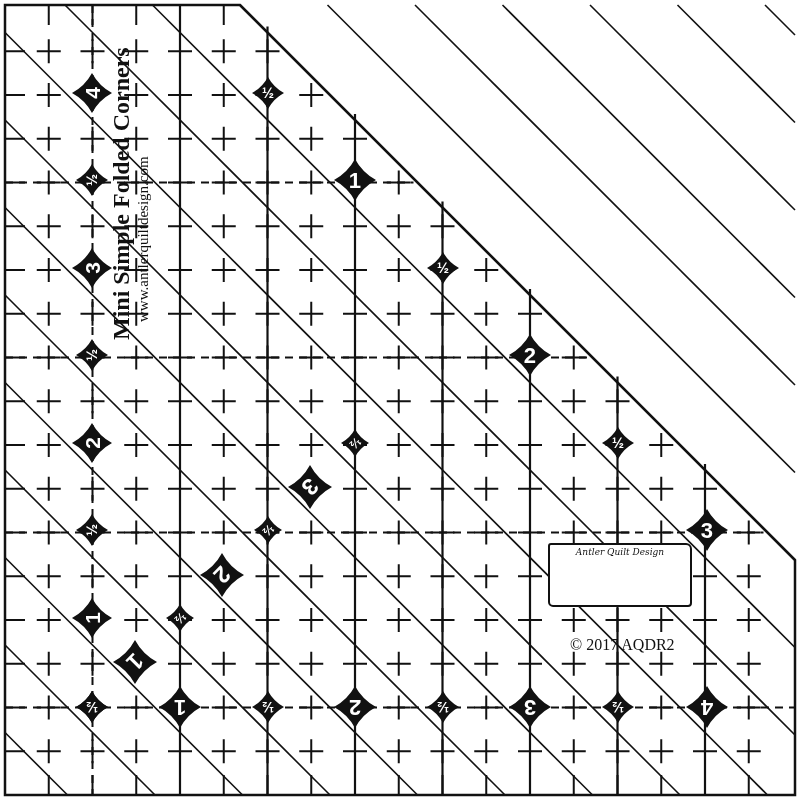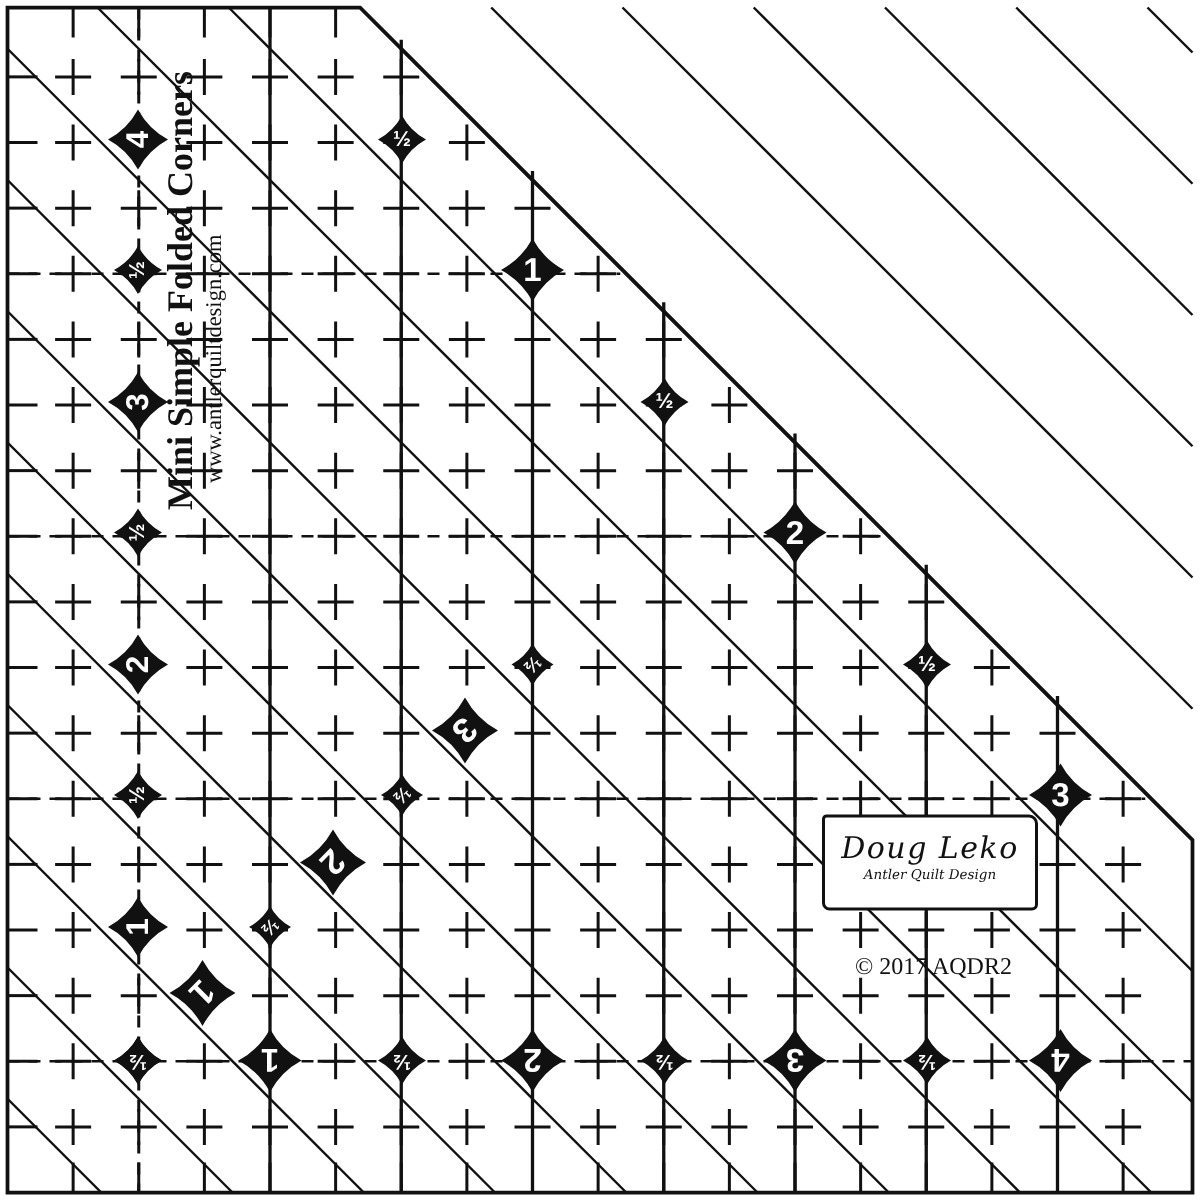--- a/index.html
+++ b/index.html
@@ -424,17 +424,16 @@
       <text x="355" y="443" fill="#fff" font-family="&quot;Liberation Sans&quot;, sans-serif" font-weight="bold" font-size="12.6" text-anchor="middle" dominant-baseline="central" transform="rotate(135 355 443)">½</text>
     </g>
   </svg>
 
 <div class="title-block">
   <div class="title">Mini Simple Folded Corners</div>
   <div class="url">www.antlerquiltdesign.com</div>
 </div>
 
 <div class="logo">
-  <div class="logo-name">Doug Leko</div>
   <div class="logo-sub">Antler Quilt Design</div>
 </div>
 
 <div class="copyright">© 2017 AQDR2</div>
 
 </body></html>

